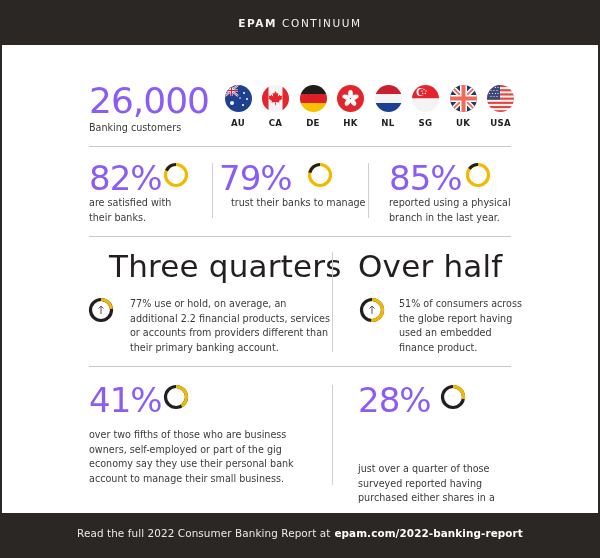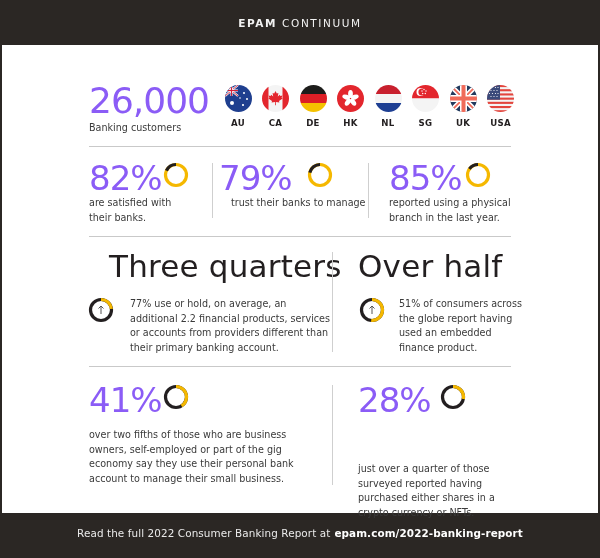--- a/index.html
+++ b/index.html
@@ -267,19 +267,18 @@
 
 <div class="abs light-num" style="left:358px;top:380px;">28%</div>
 <svg class="ring" style="left:440px;top:384px;" width="26" height="26" viewBox="0 0 26 26">
   <circle cx="13" cy="13" r="10.5" fill="none" stroke="#231f20" stroke-width="3.2"></circle>
   <circle cx="13" cy="13" r="10.5" fill="none" stroke="#f5b800" stroke-width="3.2" stroke-dasharray="18.5 66" transform="rotate(-90 13 13)"></circle>
 </svg>
 <div class="abs sub" style="left:358px;top:428px;margin-top:34px;">
   <div>just over a quarter of those</div>
   <div>surveyed reported having</div>
   <div>purchased either shares in a</div>
-  <div>crypto currency or NFTs.</div>
 </div>
 
 <div class="footer">
   <span>Read the full 2022 Consumer Banking Report at</span>
   <span class="link">epam.com/2022-banking-report</span>
 </div>
 
 </body></html>

